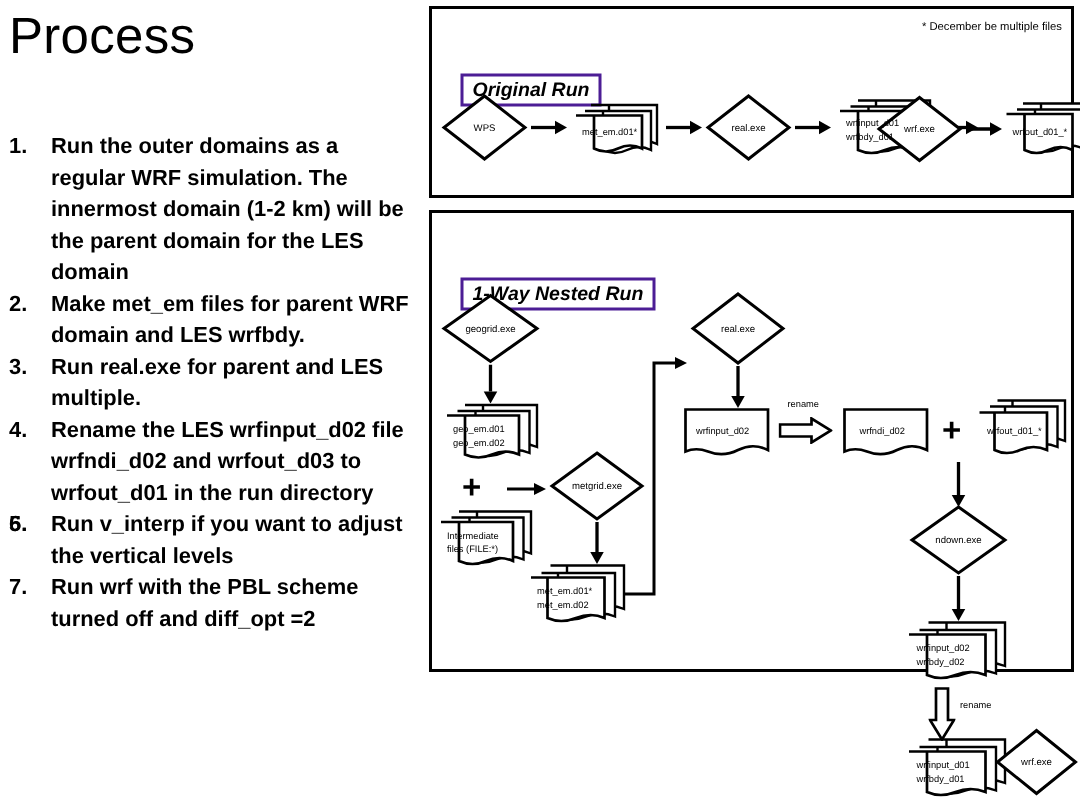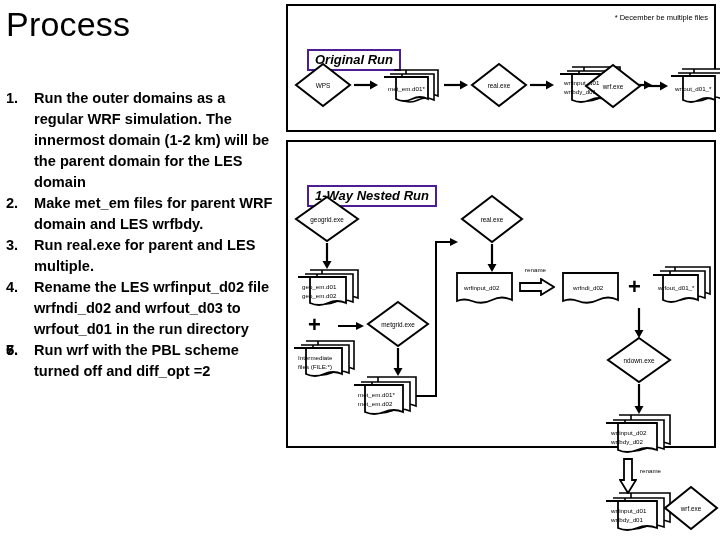--- a/index.html
+++ b/index.html
@@ -115,20 +115,21 @@
     </li>
     <li>
       <span class="num">4.</span>
       <span>Rename the LES wrfinput_d02 file wrfndi_d02 and wrfout_d03 to wrfout_d01 in the run directory</span>
     </li>
     <li>
       <span class="num">5.</span>
     </li>
     <li>
       <span class="num">6.</span>
+      <span>Run v_interp if you want to adjust the vertical levels</span>
     </li>
     <li>
       <span class="num">7.</span>
       <span>Run wrf with the PBL scheme turned off and diff_opt =2</span>
     </li>
   </ol>
 </div>
 
 <div id="right-column">
 

